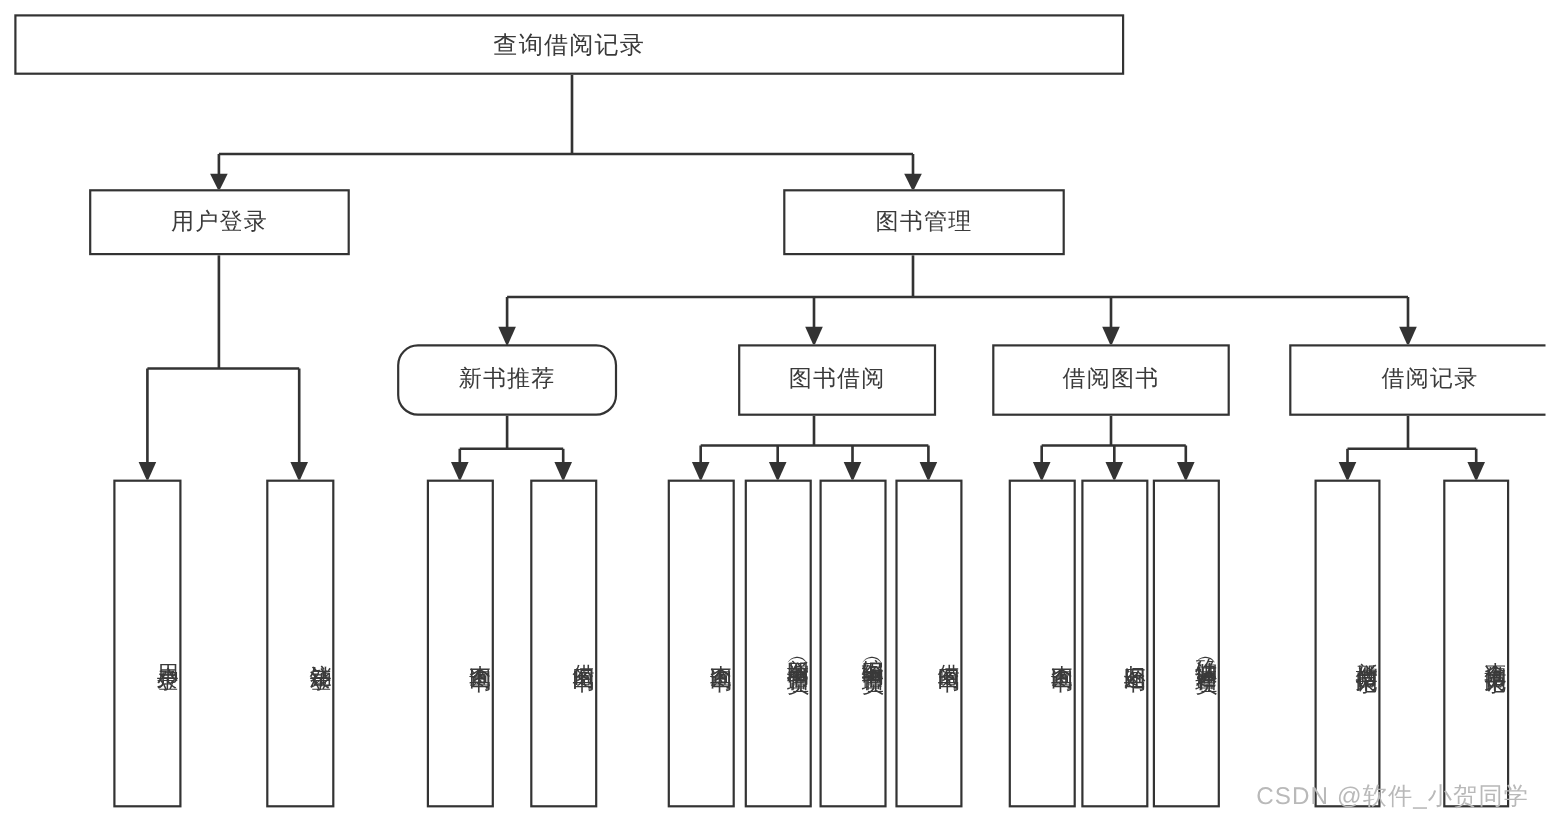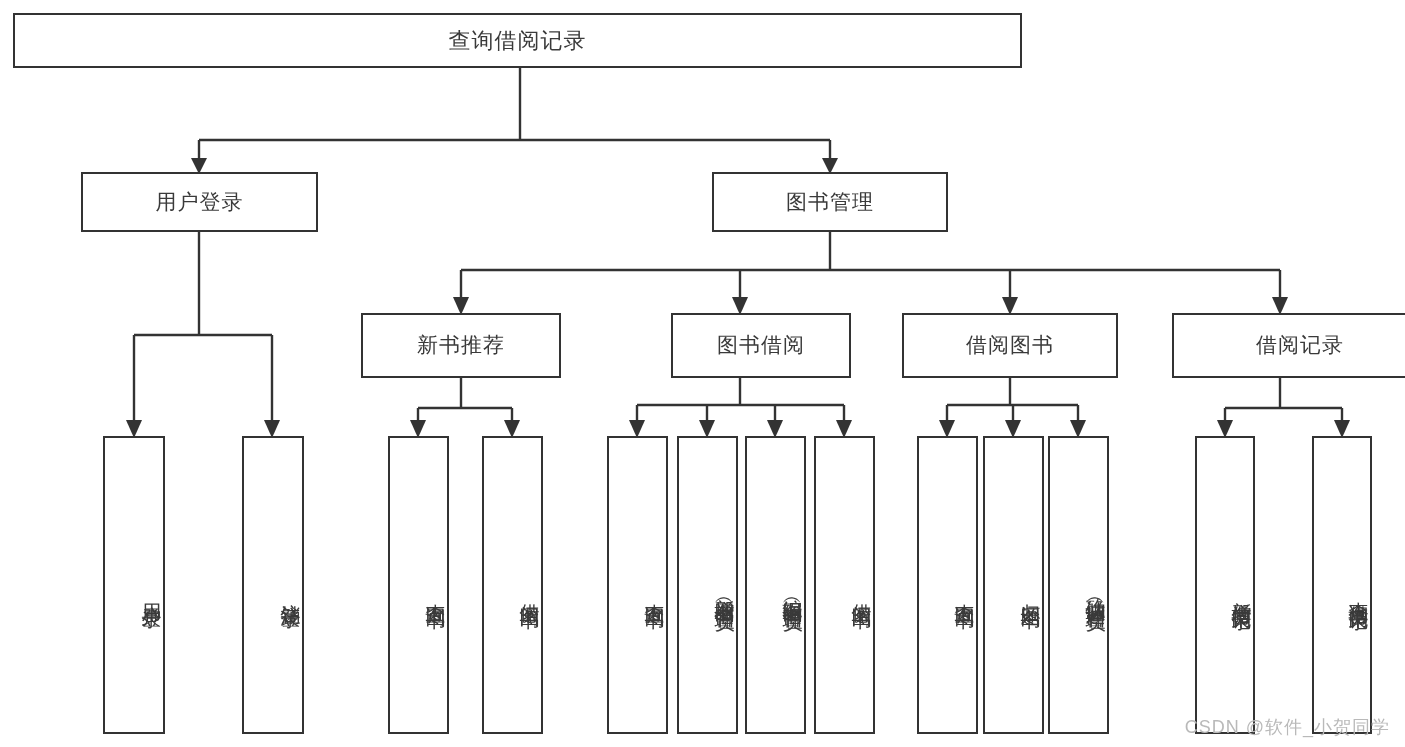--- a/index.html
+++ b/index.html
@@ -32,21 +32,21 @@
     writing-mode:vertical-rl;
     text-orientation:upright;
     align-items:flex-start;
     justify-content:center;
     padding-top:14px;
     white-space:normal;
   }
   .watermark{
     position:absolute;
     color:#b9b9b9;
-    font-size:18px;
+    font-size:22px;
     letter-spacing:1px;
     white-space:nowrap;
     pointer-events:none;
   }
   svg.links{position:absolute;left:0;top:0;width:1405px;height:747px;pointer-events:none;}
   svg.links path,svg.links line{stroke:#333333;stroke-width:2.4;fill:none;}
   svg.links polygon{fill:#333333;}
 </style>
 </head>
 <body>
@@ -111,23 +111,23 @@
     <line x1="1225" y1="408" x2="1342" y2="408"></line>
     <line x1="1225" y1="408" x2="1225" y2="422"></line>
     <polygon points="1217,420 1233,420 1225,438"></polygon>
     <line x1="1342" y1="408" x2="1342" y2="422"></line>
     <polygon points="1334,420 1350,420 1342,438"></polygon>
   </svg>
 
   <div class="node root" style="left:13px;top:13px;width:1009px;height:55px;">查询借阅记录</div>
 
   <div class="node" style="left:81px;top:172px;width:237px;height:60px;">用户登录</div>
-  <div class="node" style="left:712px;top:172px;width:236px;height:60px;">图书管理</div>
+  <div class="node" style="left:712px;top:172px;width:256px;height:60px;">图书管理</div>
 
-  <div class="node" style="left:361px;top:313px;width:200px;height:65px;">新书推荐</div>
+  <div class="node" style="left:361px;top:313px;width:200px;height:65px;border-radius:19px;">新书推荐</div>
   <div class="node" style="left:671px;top:313px;width:180px;height:65px;">图书借阅</div>
   <div class="node" style="left:902px;top:313px;width:216px;height:65px;">借阅图书</div>
   <div class="node" style="left:1172px;top:313px;width:256px;height:65px;">借阅记录</div>
 
   <div class="node leaf" style="left:103px;top:436px;width:62px;height:298px;">用户登录</div>
   <div class="node leaf" style="left:242px;top:436px;width:62px;height:298px;">注销登录</div>
 
   <div class="node leaf" style="left:388px;top:436px;width:61px;height:298px;">查询图书</div>
   <div class="node leaf" style="left:482px;top:436px;width:61px;height:298px;">借阅图书</div>
 

